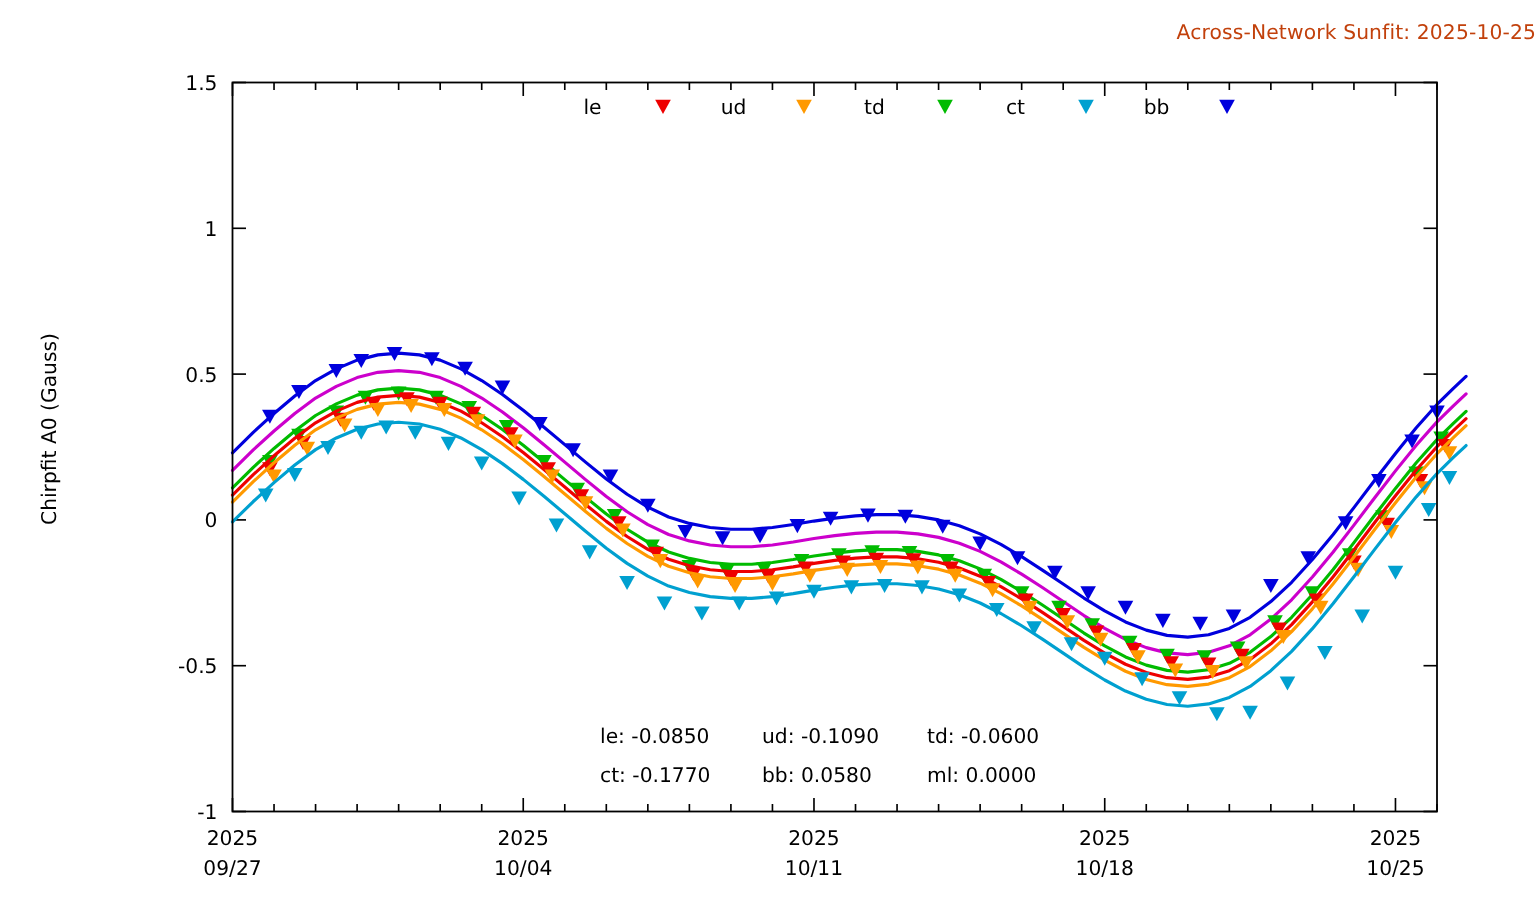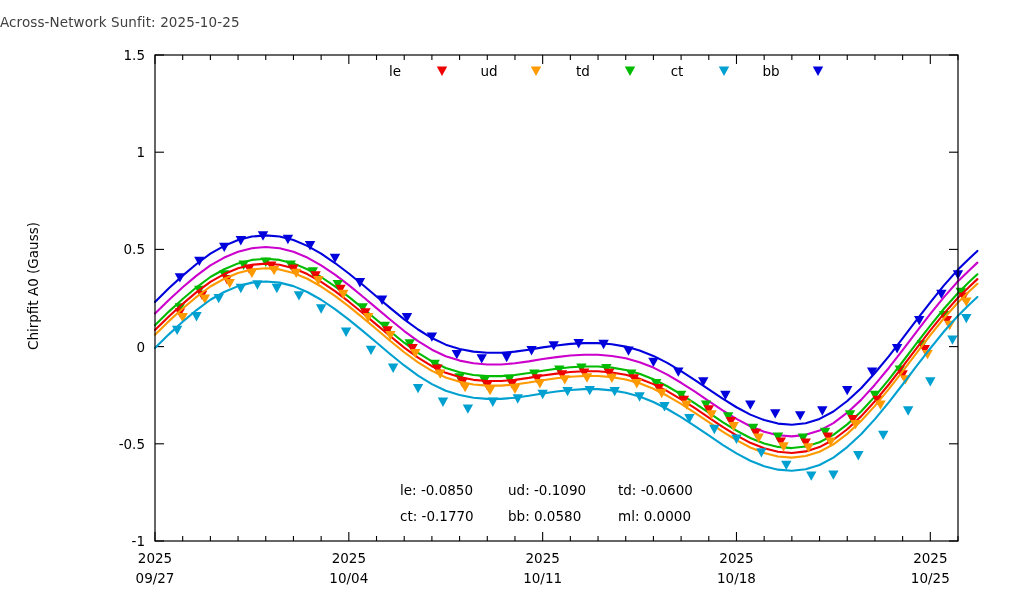--- a/index.html
+++ b/index.html
@@ -1,20 +1,20 @@
 <!DOCTYPE html>
 <html><head>
 <meta charset="utf-8">
 <style>
   html,body{margin:0;padding:0;}
   body{width:1024px;height:600px;background:#ffffff;font-family:"DejaVu Sans",sans-serif;overflow:hidden;}
   #root{position:relative;width:1024px;height:600px;}
   #chart-title{
-    position:absolute;left:0;top:14px;width:1024px;text-align:left;
-    font-size:13.5px;color:#404040;letter-spacing:0.1px;
+    position:absolute;left:0;top:14px;width:1024px;text-align:right;
+    font-size:13.5px;color:#c2410c;letter-spacing:0.1px;
   }
   #ylabel{
     position:absolute;left:-117px;top:278px;width:300px;text-align:center;
     transform:rotate(-90deg);transform-origin:center center;
     font-size:13.5px;color:#000;
   }
   #plot-svg{position:absolute;left:0;top:0;}
   .ytick-label{font-size:13.5px;fill:#000;text-anchor:end;font-family:"DejaVu Sans",sans-serif;}
   .xtick-label{font-size:13.5px;fill:#000;text-anchor:middle;font-family:"DejaVu Sans",sans-serif;}
   .legend-label{font-size:13.5px;fill:#000;text-anchor:middle;font-family:"DejaVu Sans",sans-serif;}

